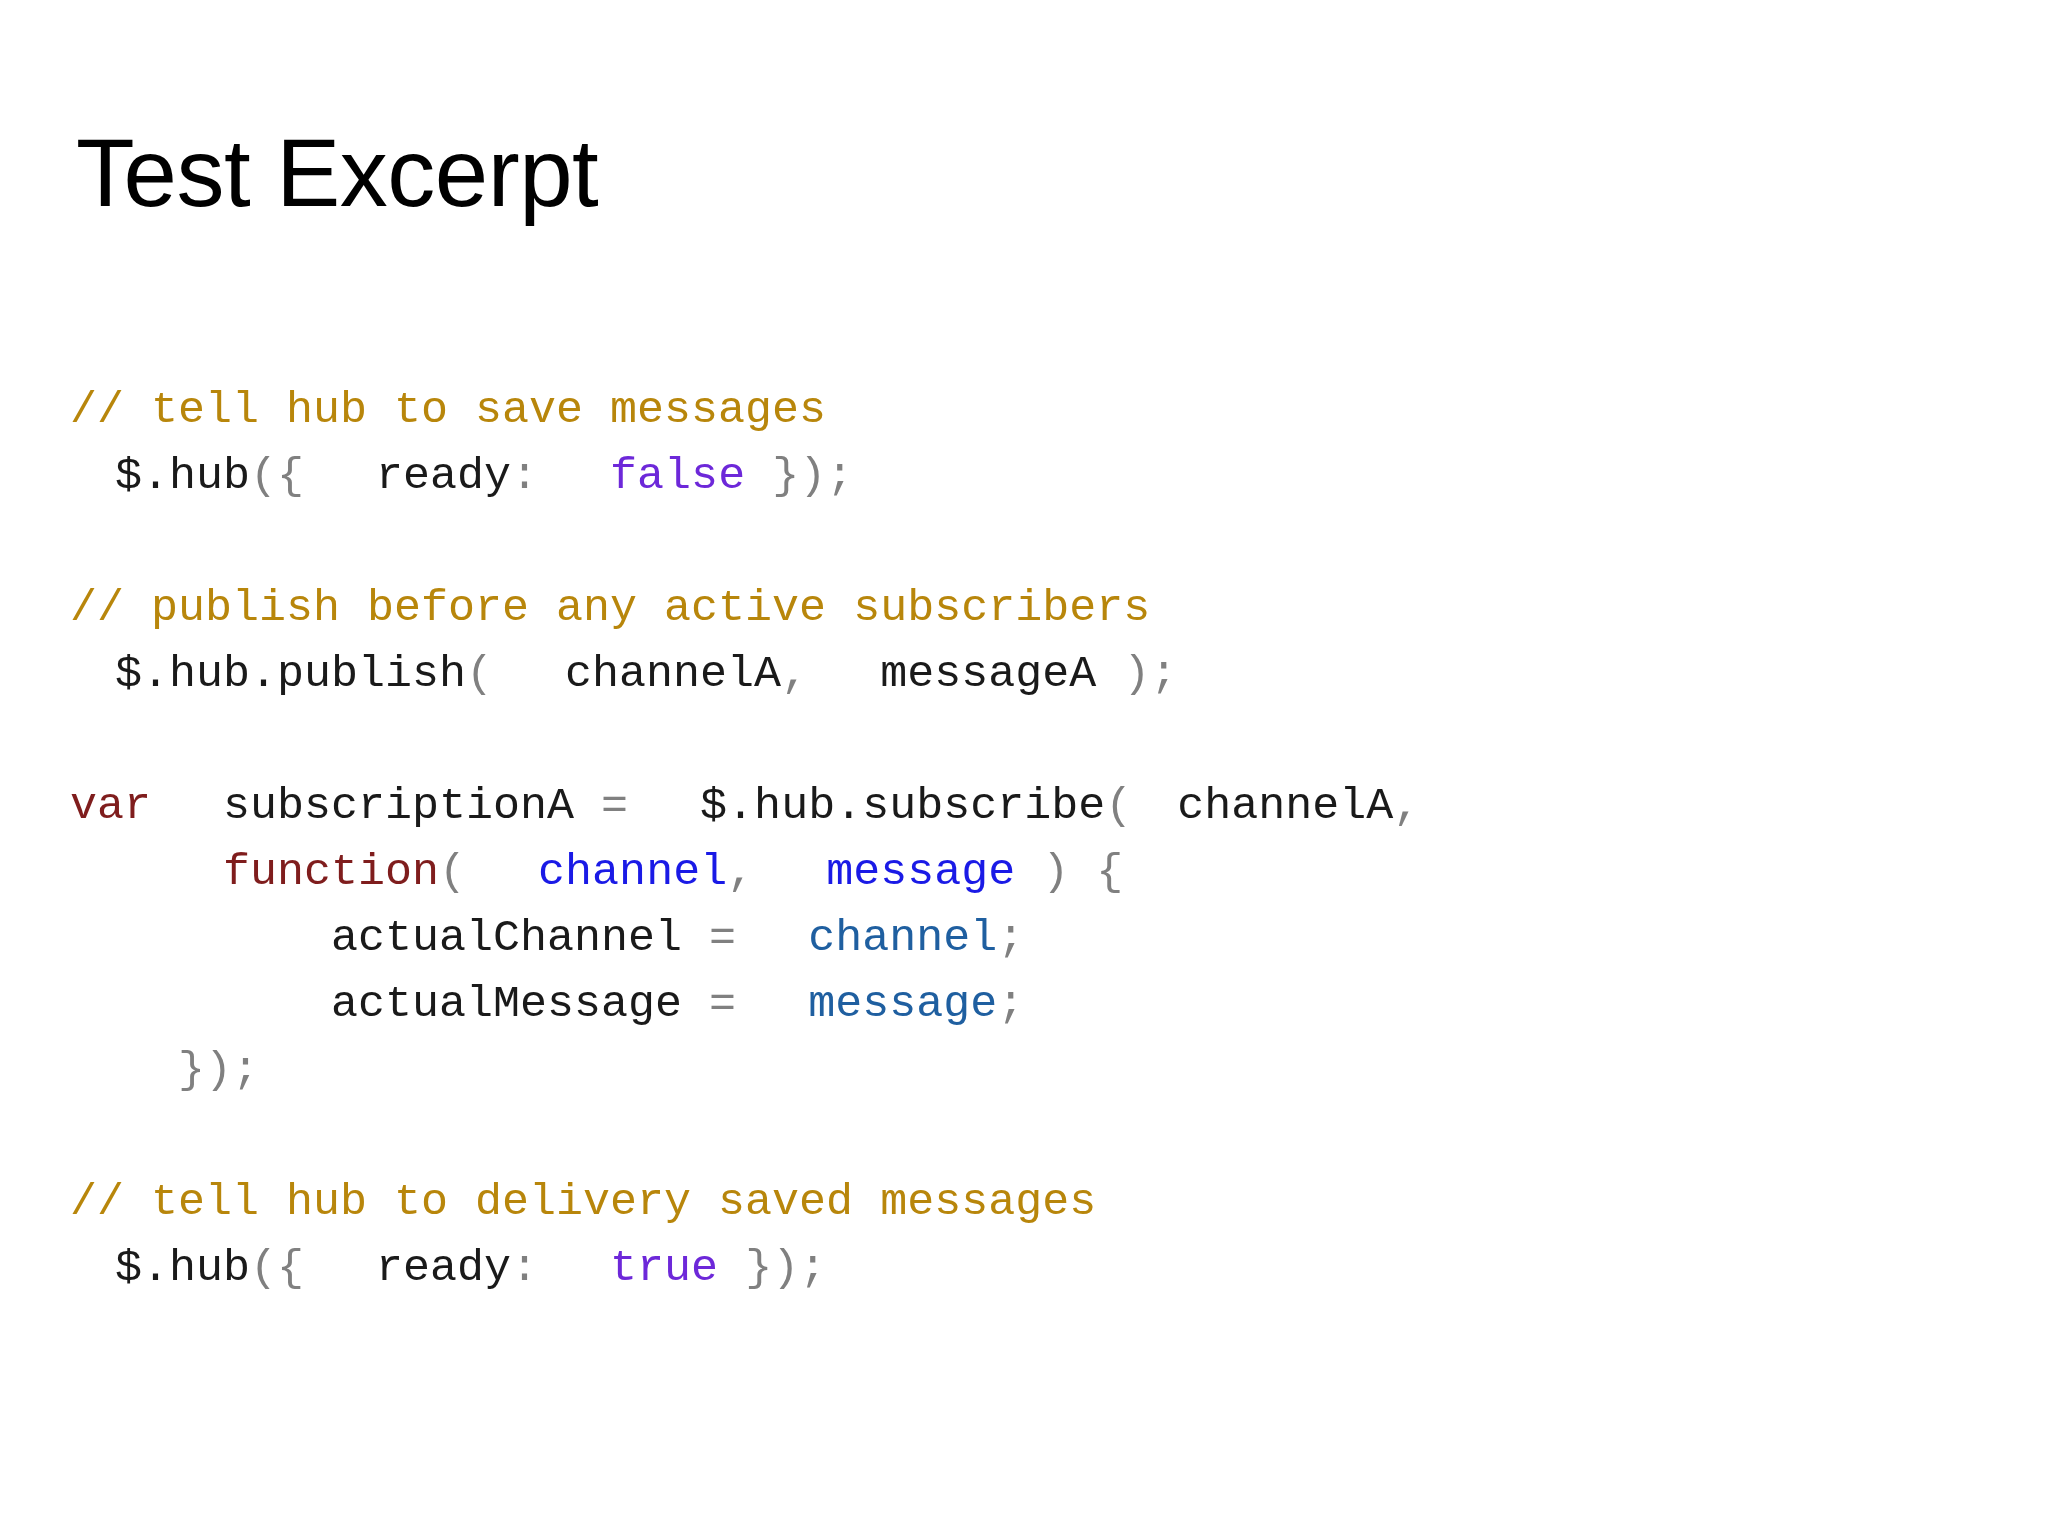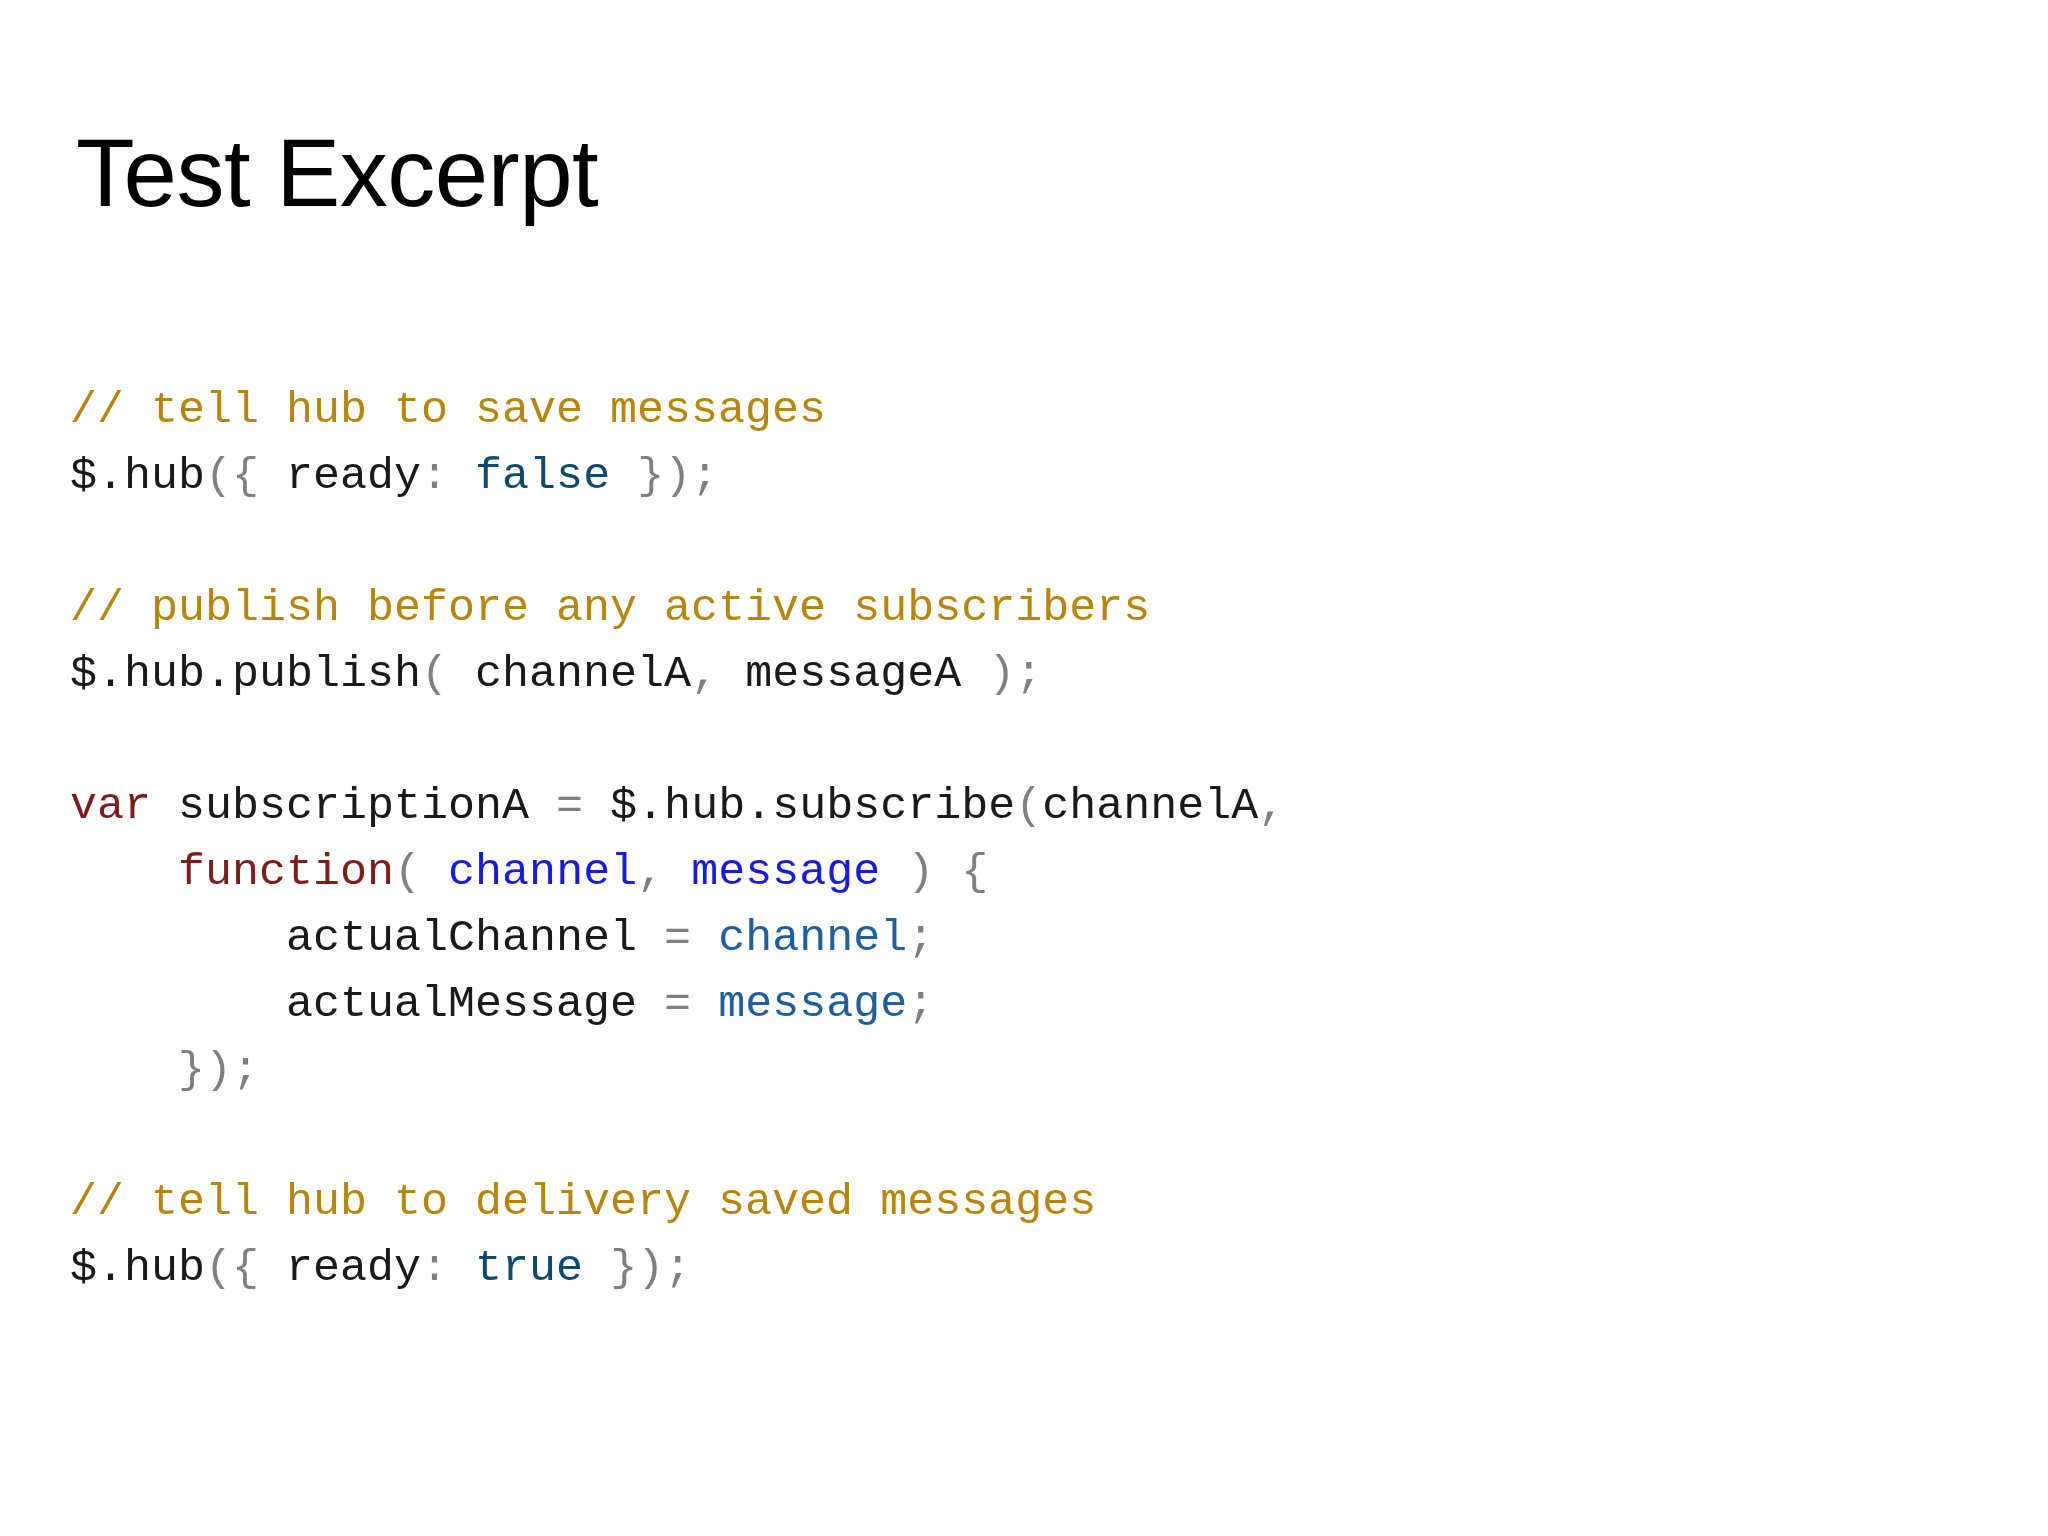--- a/index.html
+++ b/index.html
@@ -47,24 +47,24 @@
   }
   .code-line {
     white-space: pre;
     min-height: 66px;
   }
   .code-line.blank {
     height: 66px;
   }
   
   .tok-comment   { color: #b8860b; }
-  .tok-plain     { color: #1a1a1a; }
+  .tok-plain     { color: #1a1a1a; margin-left: 45px; }
   .tok-punct     { color: #808080; }
   .tok-keyword   { color: #7f1d1d; }
-  .tok-bool      { color: #0c4a6e; }
+  .tok-bool      { color: #6d28d9; }
   .tok-param     { color: #1a1ae6; }
   .tok-var       { color: #1f5fa0; }
   .tok-op        { color: #808080; }
 </style>
 </head>
 <body>
 
 <div class="slide">
 
   <h1 class="slide-title">Test Excerpt</h1>

